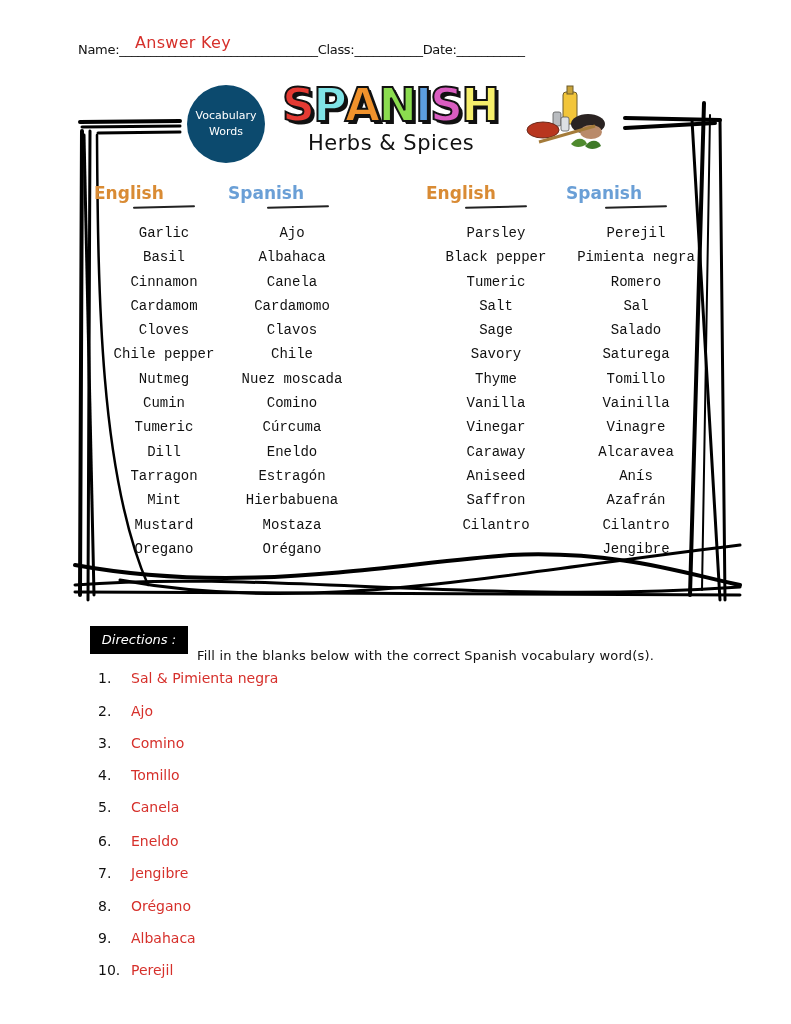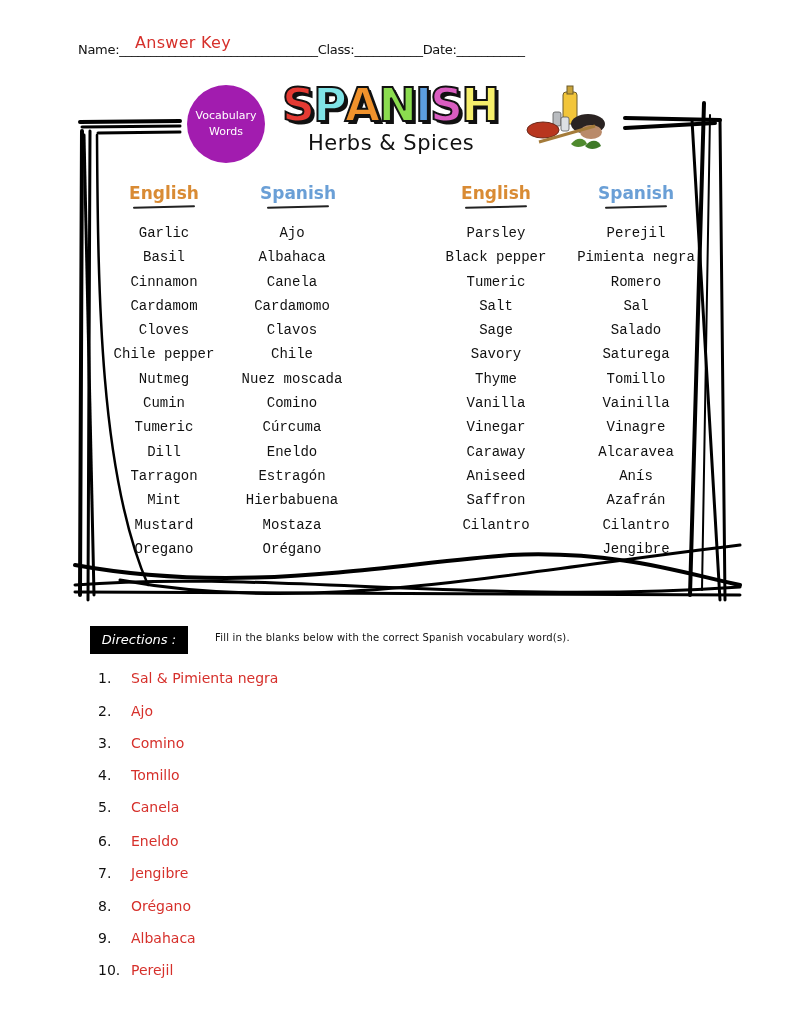--- a/index.html
+++ b/index.html
@@ -5,45 +5,45 @@
   html, body { margin:0; padding:0; background:#ffffff; }
   body { width:791px; height:1024px; position:relative; overflow:hidden;
          font-family:"DejaVu Sans", sans-serif; color:#111; }
   .abs { position:absolute; }
 
   
   .header-line { left:78px; top:42px; width:640px; font-size:13px; letter-spacing:-0.3px; white-space:nowrap; }
   .answer-key { left:135px; top:33px; color:#d6302b; font-size:16px; letter-spacing:0.3px; }
 
   
-  .vocab-circle { left:187px; top:85px; width:78px; height:78px; border-radius:50%; background:#a21caf; color:#fff;
+  .vocab-circle { left:187px; top:85px; width:78px; height:78px; border-radius:50%; background:#0c4a6e; color:#fff;
                   display:flex; flex-direction:column; align-items:center; justify-content:center; font-size:11px; line-height:16px; }
 
   
   .title { left:282px; top:78px; height:54px; display:flex; font-size:46px; font-weight:bold; letter-spacing:-2px; line-height:54px; }
   .title span { -webkit-text-stroke:2px #111; text-shadow:3px 3px 0 #111; }
   .subtitle { left:308px; top:131px; font-size:21px; letter-spacing:0.5px; }
 
   
   .spice-img { left:525px; top:84px; width:82px; height:74px; }
 
   
   .frame { left:60px; top:95px; width:690px; height:515px; }
 
   
-  .col-head { top:183px; font-size:17px; font-weight:bold; text-align:center; width:140px; }
+  .col-head { top:183px; font-size:17px; font-weight:bold; width:140px; }
   .col-head .uline { display:block; margin:3px auto 0; width:62px; height:2px; background:#222; border-radius:2px; transform:rotate(-1.5deg); }
   .en-head { color:#d98b34; }
   .es-head { color:#6a9fd6; }
   .col { top:223px; width:150px; text-align:center; font-size:14px; }
   .col div { height:24.3px; line-height:20px;font-family:Liberation Mono, monospace; }
 
   
   .dir-box { left:90px; top:626px; width:98px; height:28px; background:#000000; color:#fff; font-size:13px; line-height:28px; text-align:center; font-style:italic; }
-  .dir-text { left:197px; top:632px; font-size:10px; letter-spacing:0.2px; white-space:nowrap;margin-left:18px; }
+  .dir-text { left:197px; top:648px; font-size:13px; letter-spacing:0.2px; white-space:nowrap; }
 
   
   .answers { left:98px; top:670px; }
   .ans-row { position:absolute; left:0; height:20px; display:flex; font-size:14px; white-space:nowrap; }
   .ans-num { width:33px; color:#111; }
   .ans-val { color:#d6302b; }
 </style>
 </head>
 <body>
 

